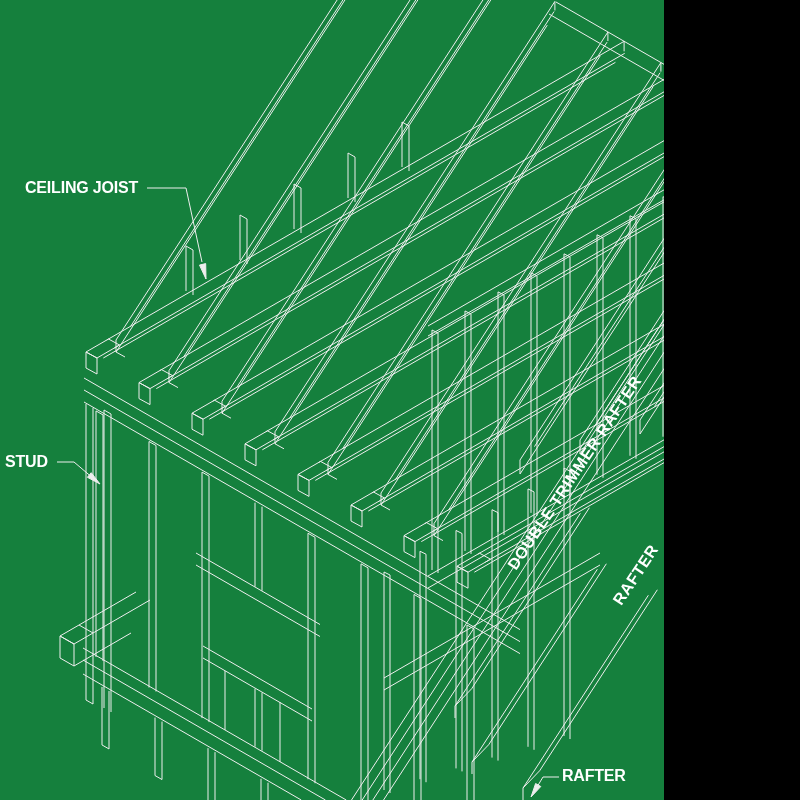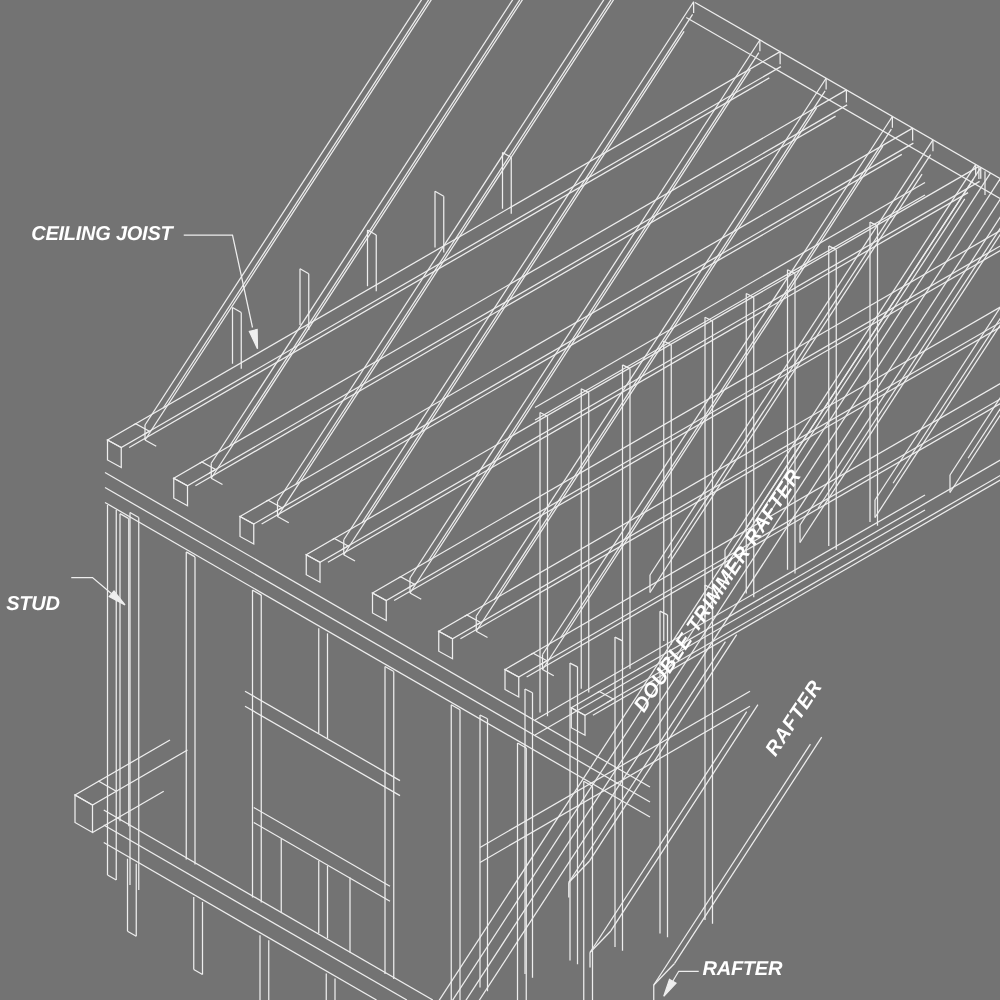--- a/index.html
+++ b/index.html
@@ -1,20 +1,19 @@
 <!DOCTYPE html>
 <html><head>
 <meta charset="utf-8">
 <style>
   html,body{margin:0;padding:0;background:#000;}
   .canvas{
-    position:relative;width:800px;height:800px;overflow:hidden;
-    background:#737373;
+    position:relative;width:664px;height:800px;overflow:hidden;
+    background:#15803d;
     font-family:"Liberation Sans", sans-serif;
-    font-style:italic;
   }
   .canvas svg{position:absolute;left:0;top:0;}
   .cad-label{
     position:absolute;color:#fff;font-weight:bold;font-size:16px;
     letter-spacing:-0.2px;white-space:nowrap;user-select:none;
   }
   .cad-label.rot{
     transform:translate(-50%,-50%) rotate(-56.5deg);
     letter-spacing:0.6px;
   }
@@ -314,20 +313,20 @@
         <polygon points="100.0,484.0 87.4,477.3 91.2,472.7" fill="#eeeeee"></polygon>
       </g>
       <g stroke="#eeeeee" stroke-width="1" fill="none">
         <polyline points="559.0,777.0 543.0,777.0 538.2,785.0"></polyline>
         <polygon points="531.0,797.0 535.6,783.5 540.8,786.5" fill="#eeeeee"></polygon>
       </g>
     </svg>
 
   <div class="cad-label" style="left:25px;top:179px">CEILING JOIST</div>
 
-  <div class="cad-label" style="left:5px;top:475px">STUD</div>
+  <div class="cad-label" style="left:5px;top:453px">STUD</div>
 
   <div class="cad-label rot" style="left:575px;top:473px">DOUBLE TRIMMER RAFTER</div>
 
   <div class="cad-label rot" style="left:636px;top:575px">RAFTER</div>
 
   <div class="cad-label" style="left:562px;top:767px">RAFTER</div>
 </div>
 
 </body></html>

